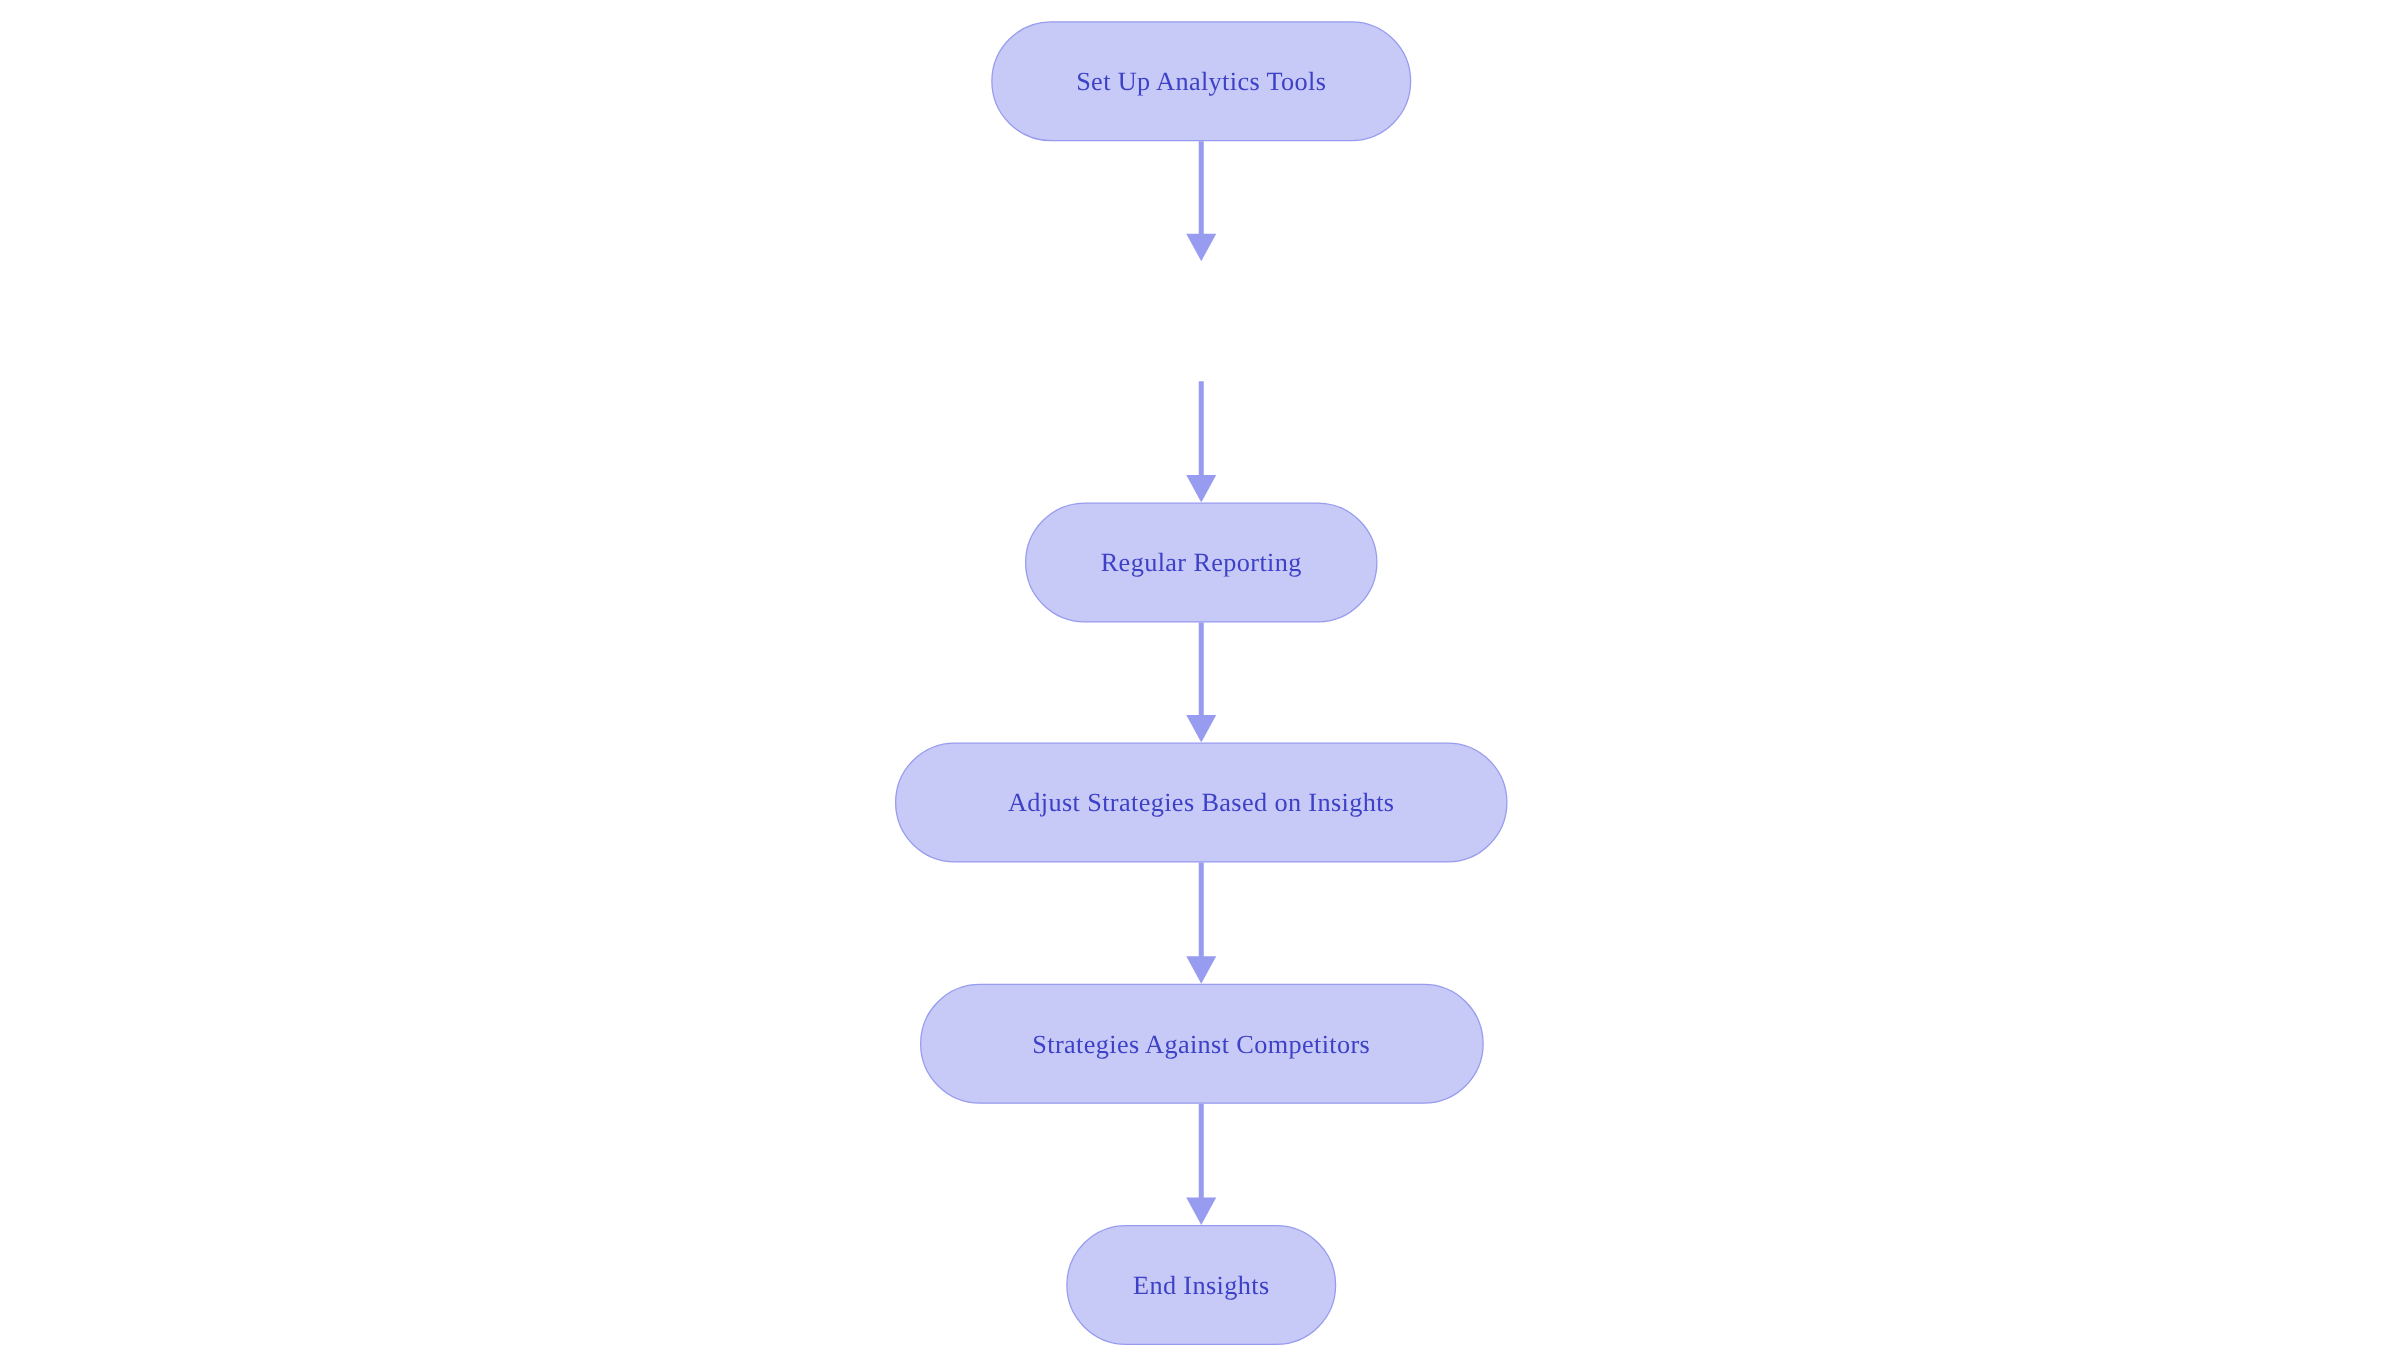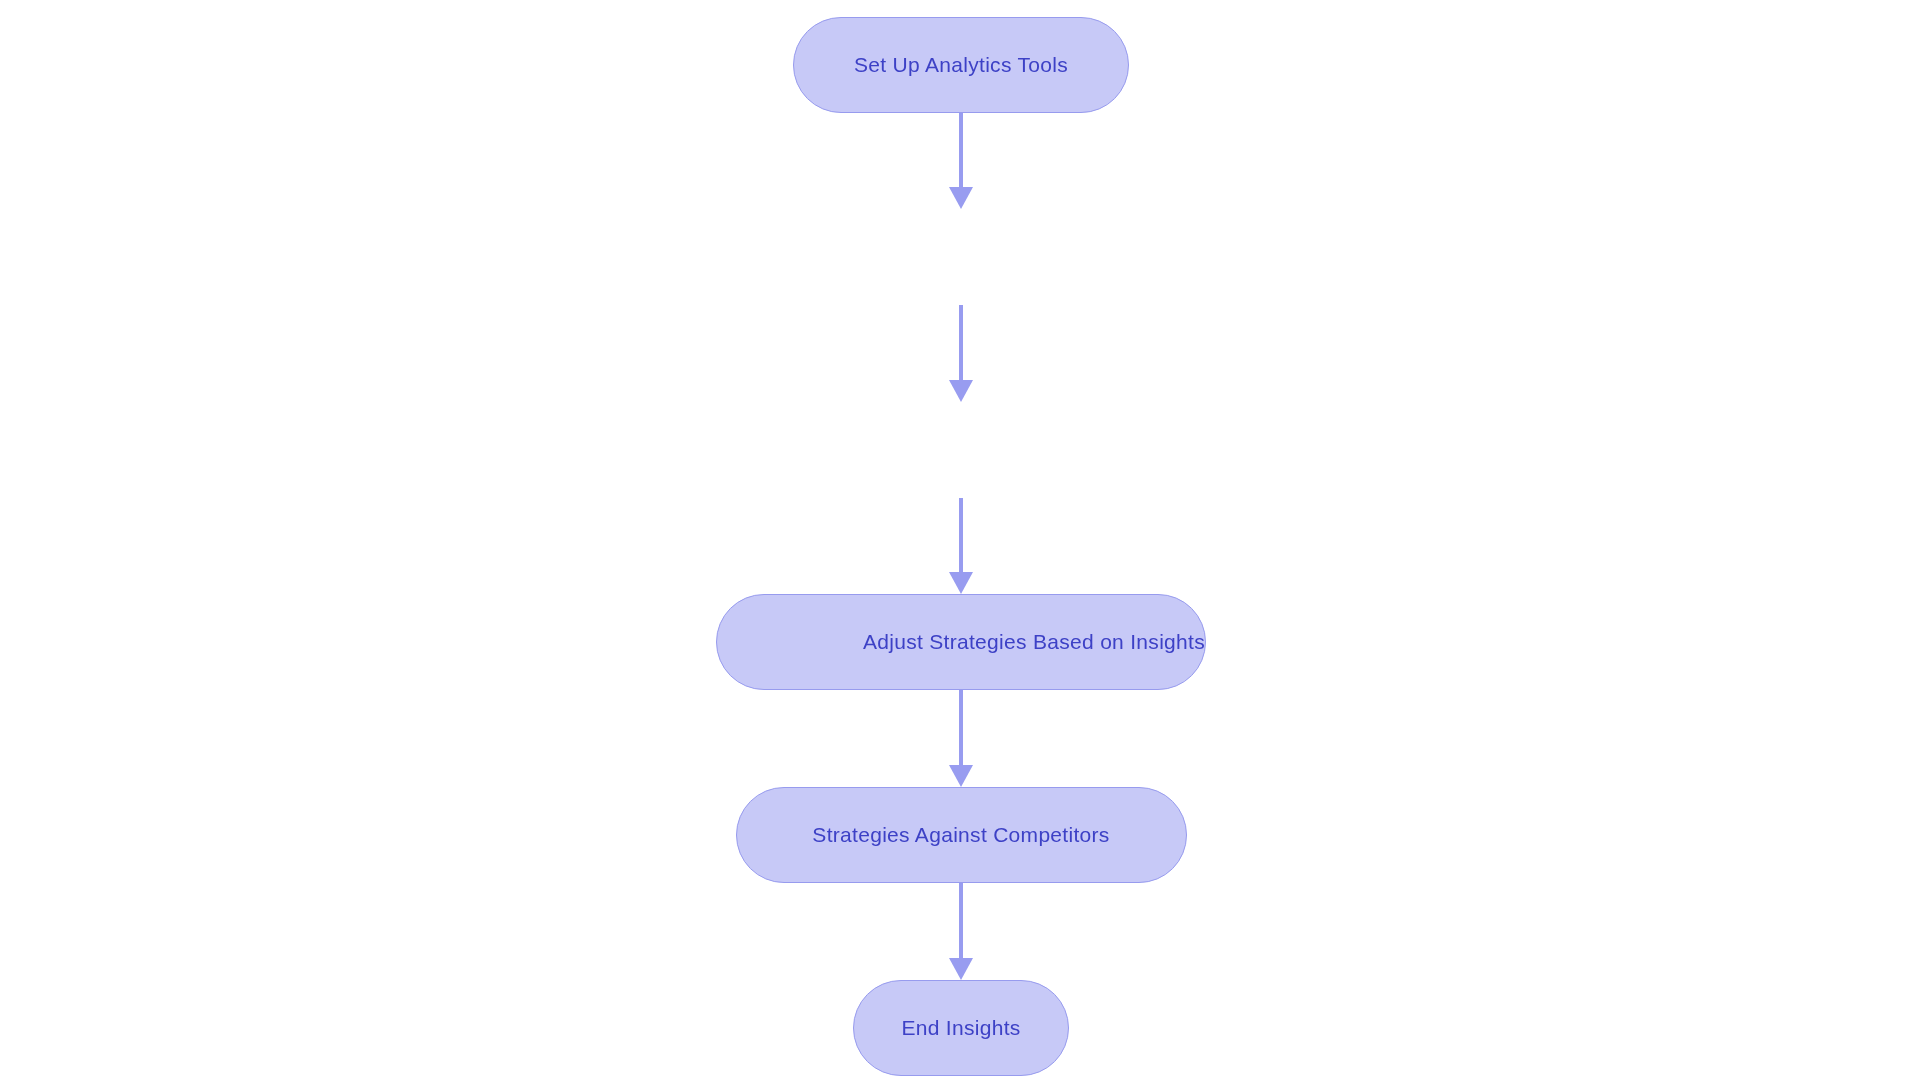--- a/index.html
+++ b/index.html
@@ -10,21 +10,21 @@
     --arrow:#989cf0;
   }
   *{box-sizing:border-box;}
   html,body{margin:0;padding:0;background:var(--bg);}
   .canvas{
     position:relative;
     width:1692px;
     height:1083px;
     background:var(--bg);
     overflow:hidden;
-    font-family:Liberation Sans, sans-serif;
+    font-family:Liberation Serif, serif;
   }
   .node{
     position:absolute;
     display:flex;
     align-items:center;
     justify-content:center;
     background:var(--node-fill);
     border:1.5px solid var(--node-border);
     border-radius:48px;
   }
@@ -59,21 +59,24 @@
   }
 </style>
 </head>
 <body>
 
 <div class="canvas">
 
   <div class="node" style="left: 793px; top: 17px; width: 336px; height: 96px;">
     <span class="node-label">Set Up Analytics Tools</span>
   </div>
-  <div class="node" style="left: 716px; top: 594px; width: 490px; height: 96px; justify-content: flex-end;">
+  <div class="node" style="left: 820px; top: 402px; width: 282px; height: 96px;">
+    <span class="node-label">Regular Reporting</span>
+  </div>
+  <div class="node" style="left: 716px; top: 594px; width: 490px; height: 96px;">
     <span class="node-label">Adjust Strategies Based on Insights</span>
   </div>
   <div class="node" style="left: 735.5px; top: 787px; width: 451px; height: 96px;">
     <span class="node-label">Strategies Against Competitors</span>
   </div>
   <div class="node" style="left: 853px; top: 980px; width: 216px; height: 96px;">
     <span class="node-label">End Insights</span>
   </div>
 
   <div class="arrow" style="left: 949px; top: 113px; height: 96px;">

